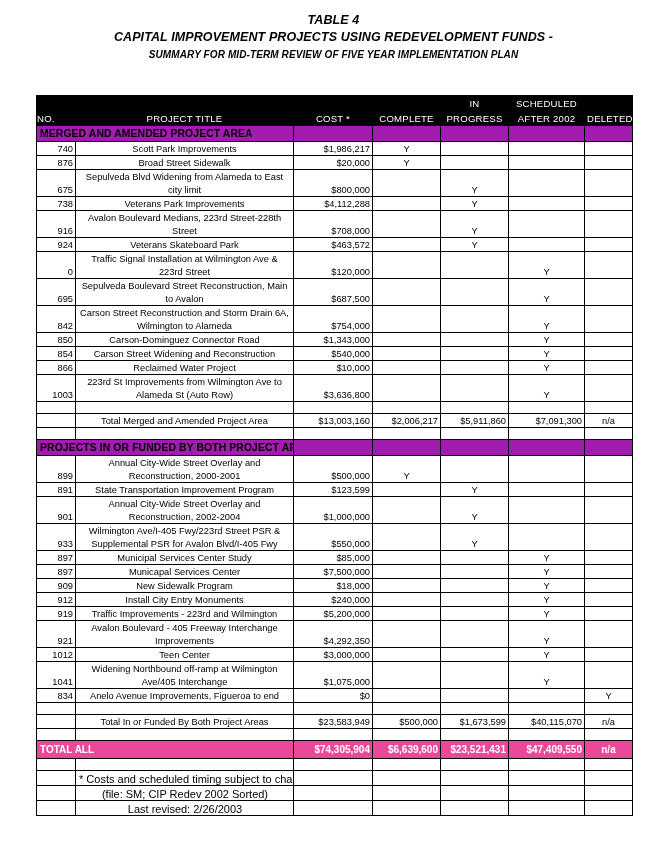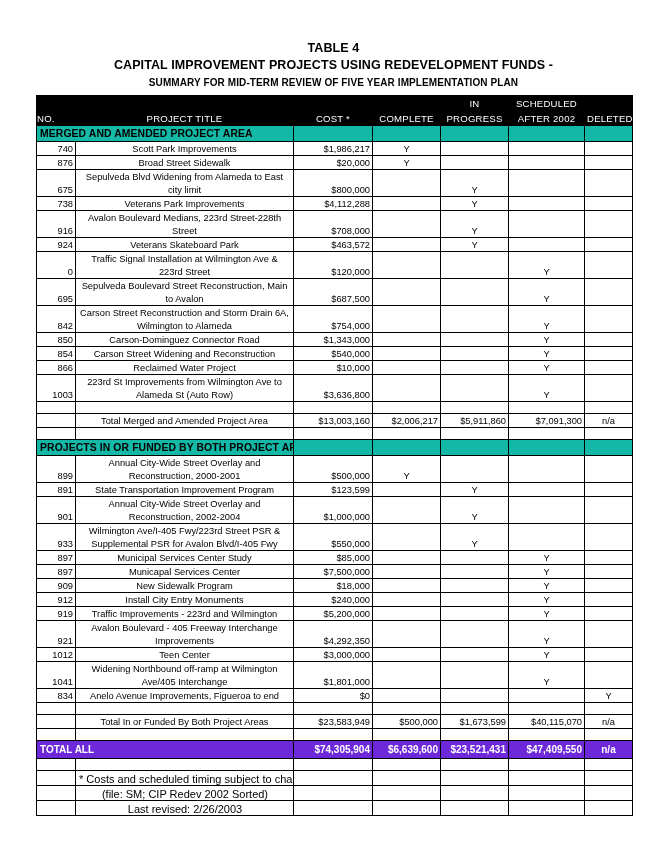--- a/index.html
+++ b/index.html
@@ -17,26 +17,27 @@
 
   .page {
     position: relative;
     width: 667px;
     height: 863px;
     box-sizing: border-box;
   }
 
   
   .title-block {
-    padding-top: 40px;
+    padding-top: 12px;
     text-align: center;
     font-weight: bold;
     font-size: 12.5px;
     line-height: 17px;
     letter-spacing: 0.1px;
+    font-style: italic;
   }
   .title-line1 { font-size: 12.5px; }
   .title-line2 { font-size: 12.5px; }
   .title-line3 { font-size: 10px; }
 
   
   .table-wrap {
     position: absolute;
     left: 36px;
     top: 95px;
@@ -80,32 +81,32 @@
     font-weight: normal;
     height: 13px;
     padding: 0 2px;
     letter-spacing: 0.2px;
   }
   tr.hdr-top td { height: 13px; vertical-align: bottom; }
   tr.hdr-bot td { height: 14px; vertical-align: bottom; padding-bottom: 1px; }
 
   
   tr.section td {
-    background: #14b8a6;
+    background: #a21caf;
     font-weight: bold;
     font-size: 10.4px;
     height: 15px;
     vertical-align: middle;
     text-align: left;
     letter-spacing: 0.1px;
   }
 
   
   tr.grand td {
-    background: #6d28d9;
+    background: #ec4899;
     color: #ffffff;
     font-weight: bold;
     font-size: 10px;
     height: 17px;
     vertical-align: middle;
     border: 1px solid #000000;
   }
   .lft        { text-align: left; }
 
   td.no       { text-align: right; padding-right: 3px; }
@@ -526,21 +527,21 @@
             <td class="ptitle no-bot">Widening Northbound off-ramp at Wilmington</td>
             <td class="cost no-bot"></td>
             <td class="mark no-bot"></td>
             <td class="mark no-bot"></td>
             <td class="mark no-bot"></td>
             <td class="mark no-bot"></td>
           </tr>
           <tr class="twoline">
             <td class="no no-top">1041</td>
             <td class="ptitle no-top">Ave/405 Interchange</td>
-            <td class="cost no-top">$1,801,000</td>
+            <td class="cost no-top">$1,075,000</td>
             <td class="mark no-top"></td>
             <td class="mark no-top"></td>
             <td class="mark no-top">Y</td>
             <td class="mark no-top"></td>
           </tr>
           <tr>
             <td class="no">834</td>
             <td class="ptitle">Anelo Avenue Improvements, Figueroa to end</td>
             <td class="cost">$0</td>
             <td class="mark"></td>

